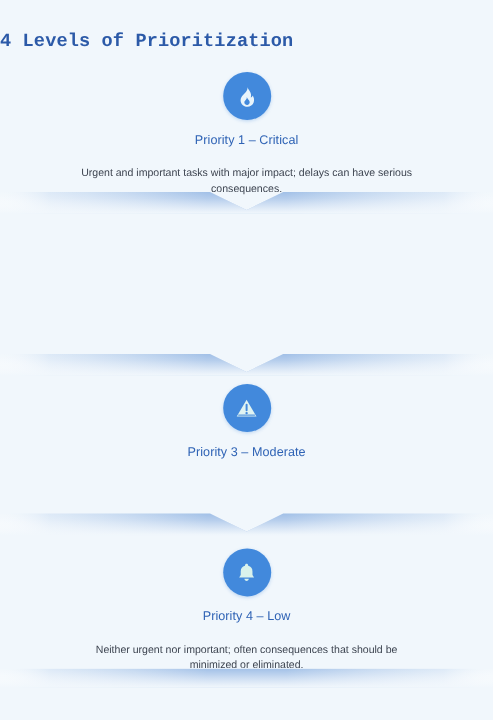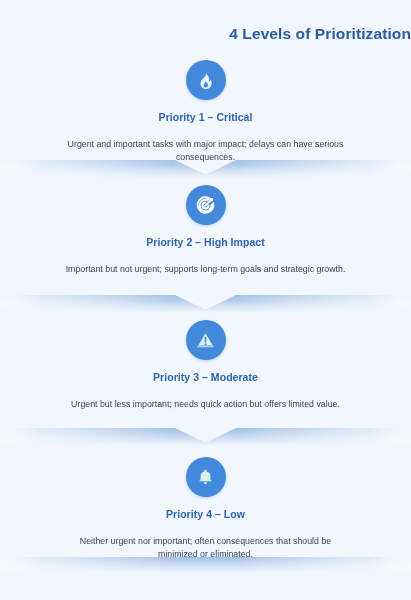--- a/index.html
+++ b/index.html
@@ -21,25 +21,26 @@
     height: 600px;
     background: #f1f7fc;
   }
 
   
   .page-title {
     position: absolute;
     top: 25px;
     left: 0;
     width: 411px;
-    text-align: right;
+    text-align: left;
     font-size: 15.5px;
     font-weight: bold;
     color: #2c5aa8;
     letter-spacing: 0.1px;
+    font-family: Liberation Mono, monospace;
   }
 
   
   .level {
     position: absolute;
     left: 0;
     width: 411px;
     text-align: center;
   }
 
@@ -54,21 +55,21 @@
     justify-content: center;
     box-shadow: 0 1px 3px rgba(66, 137, 220, 0.30);
   }
   .icon-badge svg {
     display: block;
   }
 
   .level-title {
     margin-top: 11px;
     font-size: 10.5px;
-    font-weight: bold;
+    font-weight: normal;
     color: #2f63b5;
     letter-spacing: 0.05px;
   }
 
   .level-desc {
     margin-top: 15px;
     font-size: 8.8px;
     line-height: 1.45;
     color: #3d4450;
     padding: 0 60px;
@@ -130,34 +131,20 @@
           <stop offset="0" stop-color="#ffffff" stop-opacity="0.05"></stop>
           <stop offset="0.3" stop-color="#ffffff" stop-opacity="0.25"></stop>
           <stop offset="1" stop-color="#f1f7fc" stop-opacity="1"></stop>
         </linearGradient>
       </defs>
       <path d="M0,8 L175,8 L205.5,23 L236,8 L411,8 L411,26 L0,26 Z" fill="url(#bandGrad1)"></path>
       <path d="M0,8 L175,8 L205.5,23 L236,8 L411,8 L411,26 L0,26 Z" fill="url(#bandFade1)"></path>
     </svg>
   </div>
 
-  <div class="level" style="top:185px;">
-    <div class="icon-badge">
-      <span>
-        <svg width="21" height="21" viewBox="0 0 24 24" fill="none">
-          <path d="M19.4 6.2A9 9 0 1 0 21 12a9 9 0 0 0-.3-2.2l-2.1 2.1A6.6 6.6 0 1 1 12 5.4c.8 0 1.5.1 2.2.4l2.1-2.1A8.9 8.9 0 0 0 12 3" stroke="#ffffff" stroke-width="2.1" stroke-linecap="round" fill="none"></path>
-          <path d="M12 8.6A3.4 3.4 0 1 0 15.4 12" stroke="#ffffff" stroke-width="2.1" stroke-linecap="round" fill="none"></path>
-          <path d="M11.6 12.4 L19.5 4.5" stroke="#ffffff" stroke-width="2.1" stroke-linecap="round"></path>
-          <path d="M16.9 3.3 L20.7 3.3 L20.7 7.1 Z" fill="#ffffff"></path>
-        </svg>
-      </span>
-    </div>
-    <div class="level-title">Priority 2 – High Impact</div>
-    <div class="level-desc">Important but not urgent; supports long-term goals and strategic growth.</div>
-  </div>
 
   <div class="separator" style="top:287px;">
     <svg viewBox="0 0 411 26" preserveAspectRatio="none">
       <defs>
         <linearGradient id="bandGrad2" x1="0" y1="0" x2="1" y2="0">
           <stop offset="0" stop-color="#f1f7fc" stop-opacity="0"></stop>
           <stop offset="0.10" stop-color="#c9dcf2" stop-opacity="0.55"></stop>
           <stop offset="0.42" stop-color="#9dbde6" stop-opacity="1"></stop>
           <stop offset="0.58" stop-color="#9dbde6" stop-opacity="1"></stop>
           <stop offset="0.90" stop-color="#c9dcf2" stop-opacity="0.55"></stop>
@@ -179,21 +166,20 @@
       <span>
         <svg width="21" height="21" viewBox="0 0 24 24" fill="none">
           <path d="M12 3.6 L21.4 19.6 L2.6 19.6 Z" fill="#dff3f2"></path>
           <path d="M12 8.3 L12 13.6" stroke="#4289dc" stroke-width="1.9" stroke-linecap="round"></path>
           <circle cx="12" cy="16.3" r="1.15" fill="#4289dc"></circle>
           <path d="M4.4 18.2 L19.6 18.2" stroke="#4289dc" stroke-width="1.1" stroke-linecap="round" opacity="0.85"></path>
         </svg>
       </span>
     </div>
     <div class="level-title">Priority 3 – Moderate</div>
-    <div class="level-desc">Urgent but less important; needs quick action but offers limited value.</div>
   </div>
 
   <div class="separator" style="top:420px;">
     <svg viewBox="0 0 411 26" preserveAspectRatio="none">
       <defs>
         <linearGradient id="bandGrad3" x1="0" y1="0" x2="1" y2="0">
           <stop offset="0" stop-color="#f1f7fc" stop-opacity="0"></stop>
           <stop offset="0.10" stop-color="#c9dcf2" stop-opacity="0.55"></stop>
           <stop offset="0.42" stop-color="#9dbde6" stop-opacity="1"></stop>
           <stop offset="0.58" stop-color="#9dbde6" stop-opacity="1"></stop>

